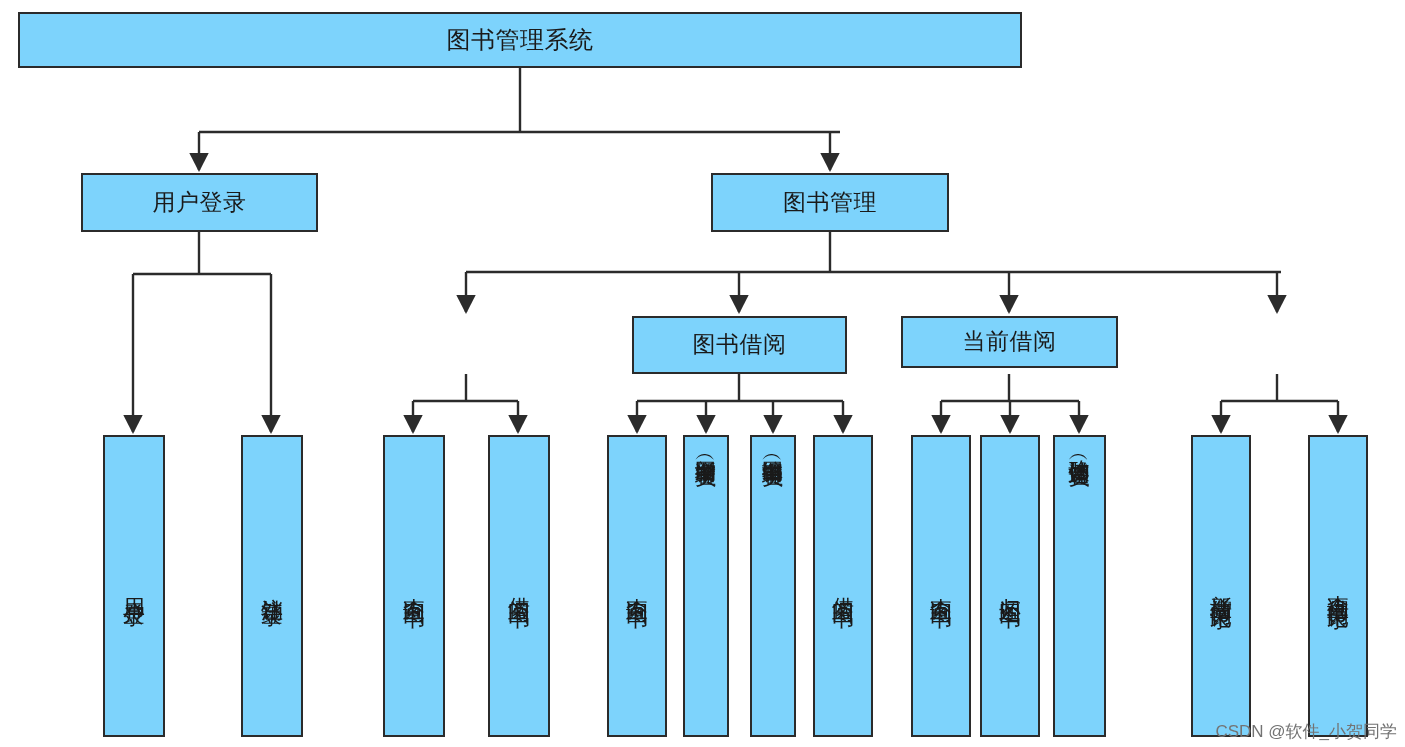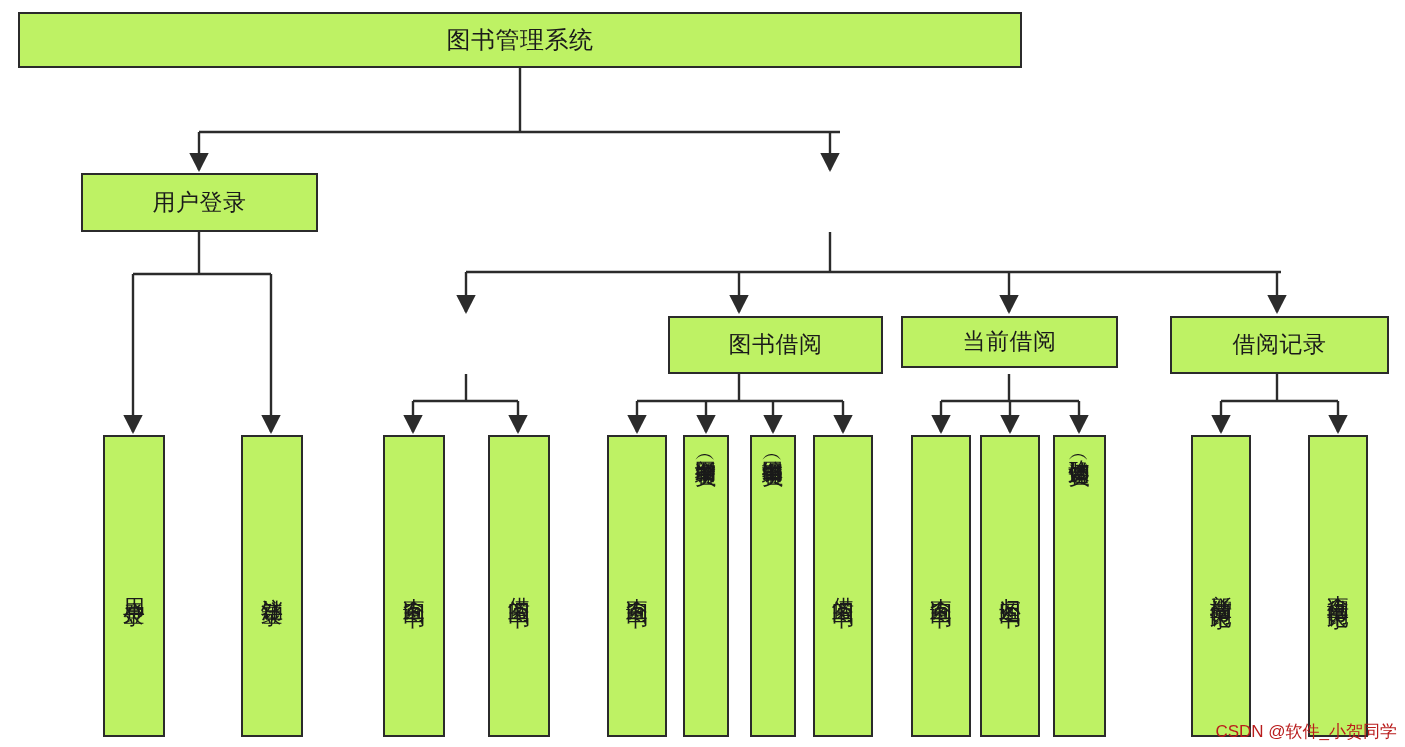--- a/index.html
+++ b/index.html
@@ -22,21 +22,21 @@
     position: absolute;
     left: 0;
     top: 0;
     width: 1405px;
     height: 747px;
     pointer-events: none;
   }
   .node {
     position: absolute;
     box-sizing: border-box;
-    background: #bef264;
+    background: #7dd3fc;
     border: 2px solid #2b2b2b;
     display: flex;
     align-items: center;
     justify-content: center;
     z-index: 3;
   }
   .node-label {
     color: #1a1a1a;
     line-height: 1.12;
     letter-spacing: 0.5px;
@@ -71,21 +71,21 @@
   }
   .node.vert.center-text {
     align-items: center;
     padding-top: 0;
   }
   .watermark {
     position: absolute;
     right: 8px;
     bottom: 4px;
     font-size: 17px;
-    color: #b91c1c;
+    color: #737373;
     z-index: 9;
     white-space: nowrap;
     font-family: "Liberation Sans", "DejaVu Sans", sans-serif;
   }
 </style>
 </head>
 <body>
 
 <div id="diagram-root">
 
@@ -141,33 +141,33 @@
   </svg>
 
   <div class="node horiz root" style="left:18px; top:12px; width:1004px; height:56px;">
     <span class="node-label">图书管理系统</span>
   </div>
 
   <div class="node horiz" style="left:81px; top:173px; width:237px; height:59px;">
     <span class="node-label">用户登录</span>
   </div>
 
-
-
-  <div class="node horiz" style="left:632px; top:316px; width:215px; height:58px;margin-left:36px;">
+  <div class="node horiz" style="left:711px; top:173px; width:238px; height:59px;">
+    <span class="node-label">图书管理</span>
+  </div>
+
+
+  <div class="node horiz" style="left:632px; top:316px; width:215px; height:58px;">
     <span class="node-label">图书借阅</span>
   </div>
 
   <div class="node horiz" style="left:901px; top:316px; width:217px; height:52px;">
     <span class="node-label">当前借阅</span>
   </div>
 
-  <div class="node horiz" style="left:1170px; top:316px; width:219px; height:58px;">
-    <span class="node-label">借阅记录</span>
-  </div>
 
   <div class="node vert center-text" style="left:103px; top:435px; width:62px; height:302px;">
     <span class="node-label">用户登录</span>
   </div>
   <div class="node vert center-text" style="left:241px; top:435px; width:62px; height:302px;">
     <span class="node-label">注销登录</span>
   </div>
 
   <div class="node vert center-text" style="left:383px; top:435px; width:62px; height:302px;">
     <span class="node-label">查询图书</span>

